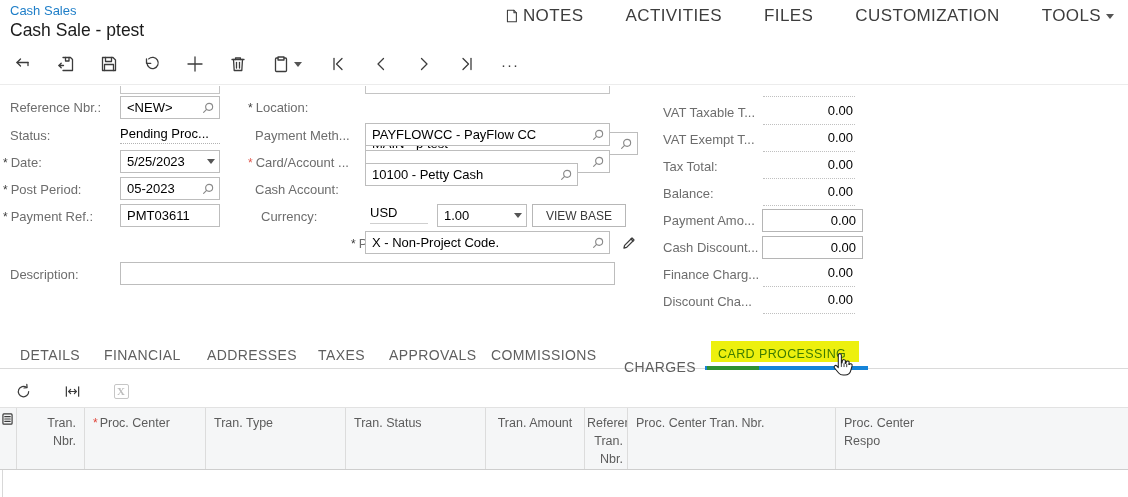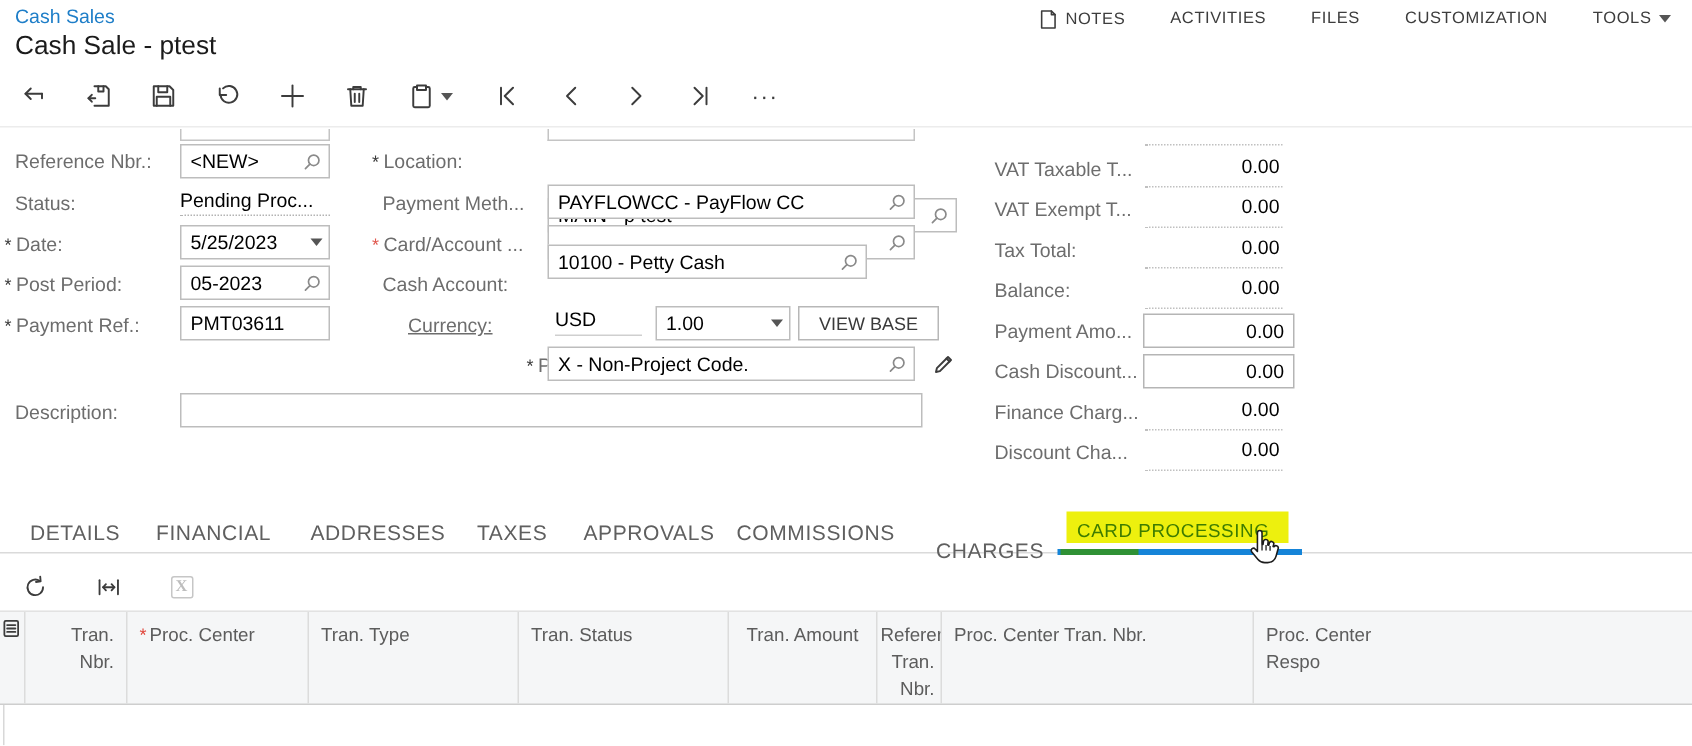--- a/index.html
+++ b/index.html
@@ -6,22 +6,22 @@
   html,body { background:#fff; }
   .app {
     position:relative; width:1128px; height:497px; overflow:hidden;
     font-family:"Liberation Sans","DejaVu Sans",sans-serif; color:#1b1b1b; background:#fff;
   }
   .abs { position:absolute; }
 
   
   .breadcrumb { left:10px; top:3px; font-size:13px; color:#1e7ec8; cursor:pointer; }
   .page-title { left:10px; top:20px; font-size:17.5px; color:#1b1b1b; }
-  .top-menu { right:14px; top:6px; display:flex; gap:30px; align-items:flex-start;
-              font-size:11px; color:#3d3d3d; letter-spacing:.4px; }
+  .top-menu { right:14px; top:6px; display:flex; gap:42px; align-items:flex-start;
+              font-size:17px; color:#3d3d3d; letter-spacing:.4px; }
   .top-menu .mi { display:flex; align-items:center; gap:5px; cursor:pointer; }
   .caret { width:0; height:0; border-left:4px solid transparent; border-right:4px solid transparent;
            border-top:5px solid #555; display:inline-block; }
 
   
   .toolbar { left:8px; top:49px; display:flex; gap:13px; align-items:center; }
   .tbtn { width:30px; height:30px; display:flex; align-items:center; justify-content:center; cursor:pointer; }
   .tbtn svg { display:block; }
   .tbtn .with-caret { display:flex; align-items:center; gap:4px; }
   .hr-light { left:0; top:84px; width:1128px; height:1px; background:#ececec; }
@@ -252,21 +252,21 @@
 
   <div class="abs flabel" style="left:255px; top:182px;"><span>Cash Account:</span></div>
   <div class="fld" style="left:365px; top:163px; width:213px;">
     <span class="fval">10100 - Petty Cash</span>
     <svg class="mag" width="14" height="14" viewBox="0 0 16 16">
         <circle cx="9.3" cy="6.7" r="4"></circle>
         <line x1="6.4" y1="9.6" x2="3" y2="13"></line>
       </svg>
   </div>
 
-  <div class="abs flabel" style="left:272px; top:209px;text-decoration:underline;"><span>Currency:</span></div>
+  <div class="abs flabel" style="left:261px; top:209px;"><span>Currency:</span></div>
   <div class="abs" style="left:370px; top:205px; width:58px; font-size:13px; color:#000; border-bottom:1px solid #cfcfcf; padding-bottom:3px;"><span>USD</span></div>
   <div class="fld" style="left:437px; top:204px; width:90px;">
     <span class="fval">1.00</span>
     <span class="caret"></span>
   </div>
   <div class="btn" style="left:532px; top:204px; width:94px;">
       <span>VIEW BASE</span>
     </div>
 
   <div class="abs flabel" style="left:351px; top:236px;"><span class="req">*</span><span>Project:</span></div>

